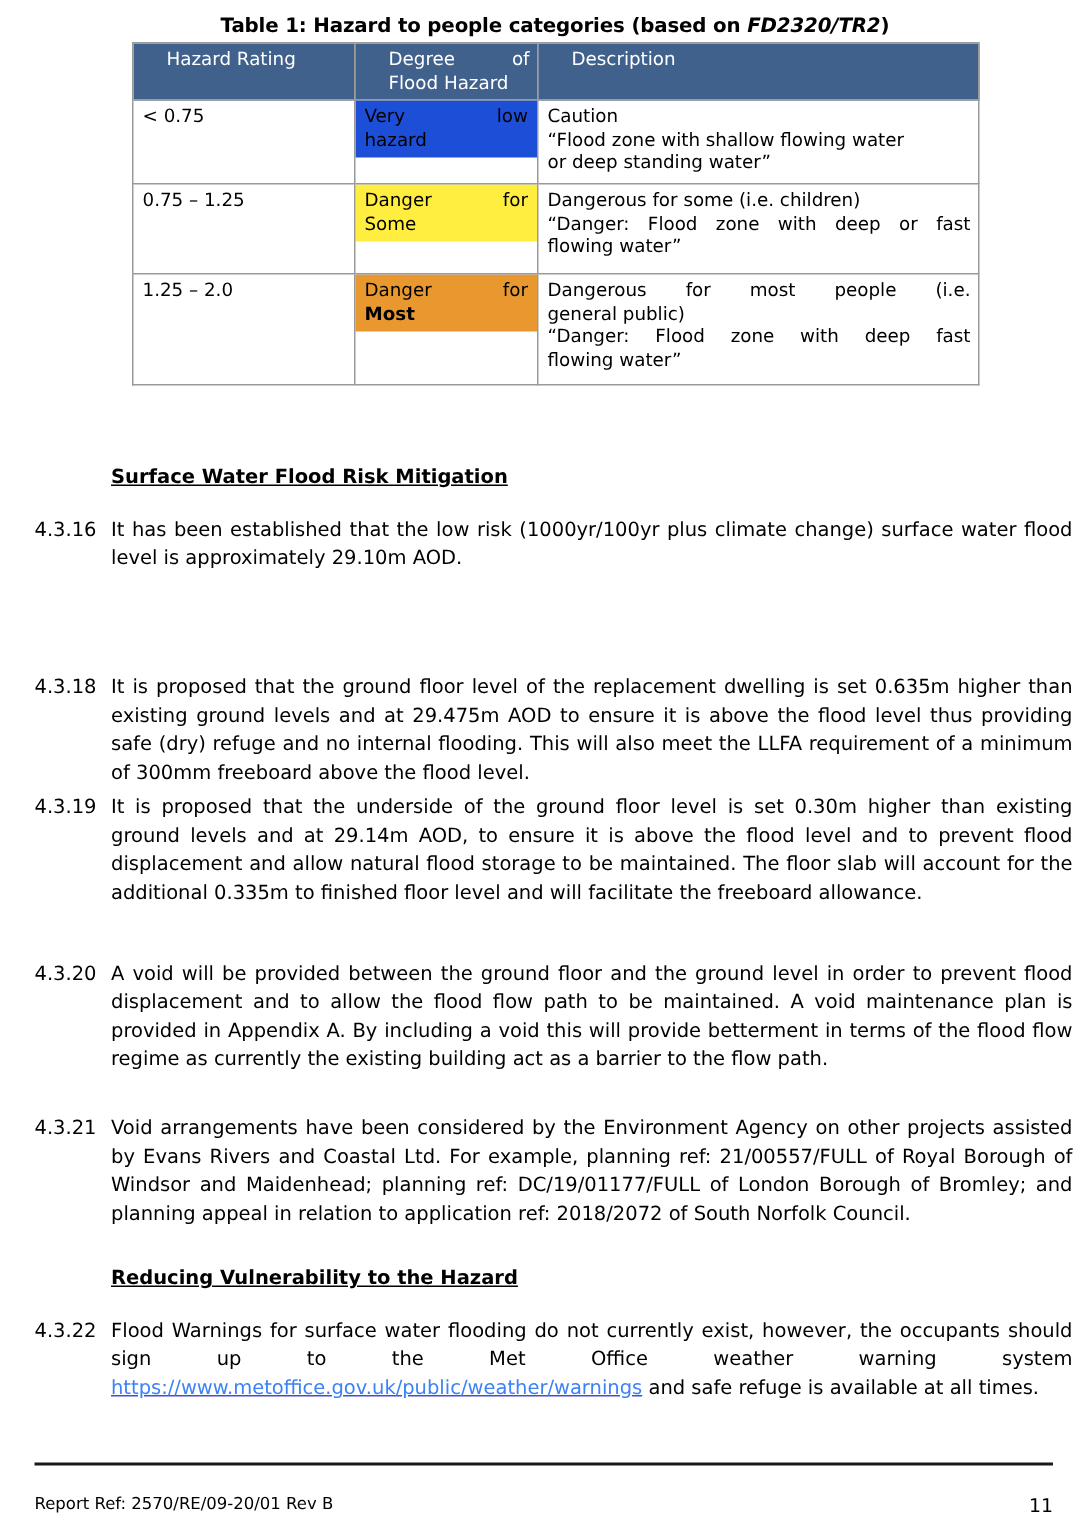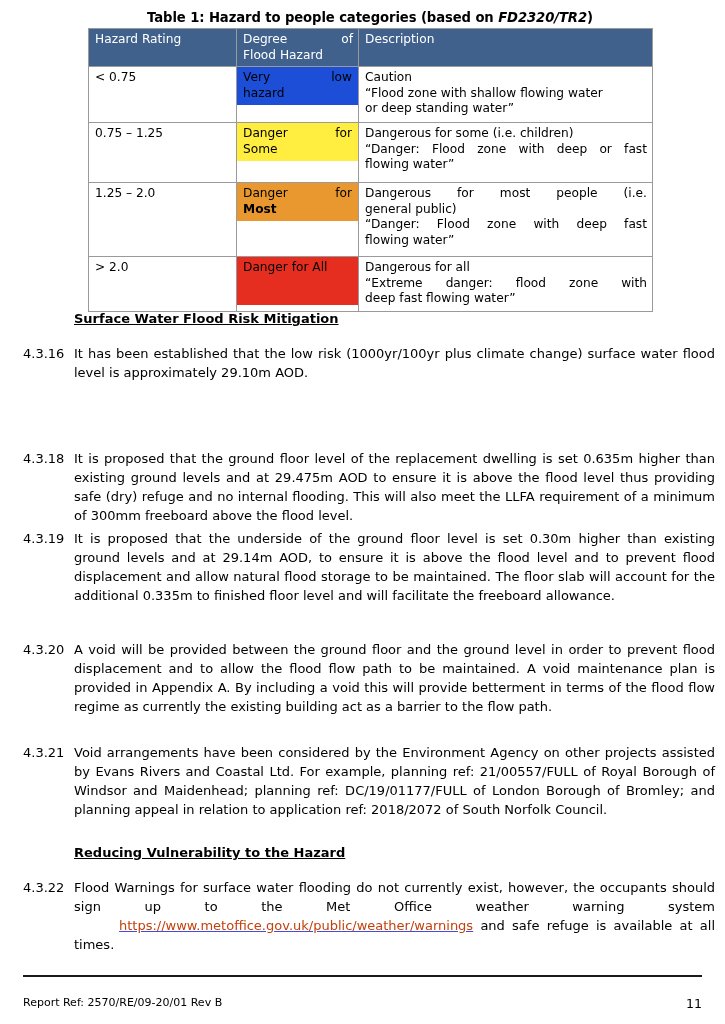--- a/index.html
+++ b/index.html
@@ -49,21 +49,21 @@
     border: 1px solid #9a9a9a;
     vertical-align: top;
     padding: 0;
   }
   table.hazard thead th {
     background: #40618c;
     color: #ffffff;
     font-weight: normal;
     text-align: left;
     height: 30px;
-    padding: 3px 5px 3px 6px;
+    padding: 3px 5px 3px 22px;
     margin-top: 48px;
   }
 
   .cellpad { padding: 3px 5px 4px 6px; }
 
   
   td.chip { padding: 0; }
   .chipfill {
     padding: 3px 6px 4px 6px;
     text-align: justify;
@@ -99,24 +99,23 @@
   .para .num {
     flex: 0 0 51px;
     white-space: nowrap;
   }
   .para .txt {
     flex: 1 1 auto;
     text-align: justify;
   }
 
   a.link {
-    color: #c2410c;
+    color: #3b82f6;
     text-decoration: underline;
     text-decoration-color: #4a4ad2;
-    margin-left: 45px;
   }
 
   
   .footer-rule {
     position: absolute;
     left: 23px; top: 975px;
     width: 679px; height: 0;
     border-top: 2px solid #1a1a1a;
   }
   .footer-left {
@@ -206,35 +205,20 @@
         <td class="desc">
           <div class="cellpad">
             <div class="just">Dangerous for most people (i.e.</div>
             <div>general public)</div>
             <div class="just">“Danger: Flood zone with deep fast</div>
             <div>flowing water”</div>
           </div>
         </td>
       </tr>
 
-      <tr class="r4">
-        <td>
-          <div class="cellpad">&gt; 2.0</div>
-        </td>
-        <td class="chip">
-          <div class="chipfill single" style="background:#e52d20; height:48px;">Danger for All</div>
-        </td>
-        <td class="desc">
-          <div class="cellpad">
-            <div>Dangerous for all</div>
-            <div class="just">“Extreme danger: flood zone with</div>
-            <div>deep fast flowing water”</div>
-          </div>
-        </td>
-      </tr>
 
     </tbody>
   </table>
 
   <div class="subhead" style="top:311px;">Surface Water Flood Risk Mitigation</div>
 
   <div class="para" style="top:345px;">
     <span class="num">4.3.16</span>
     <span class="txt">It has been established that the low risk (1000yr/100yr plus climate change) surface water flood level is approximately 29.10m AOD.</span>
   </div>

